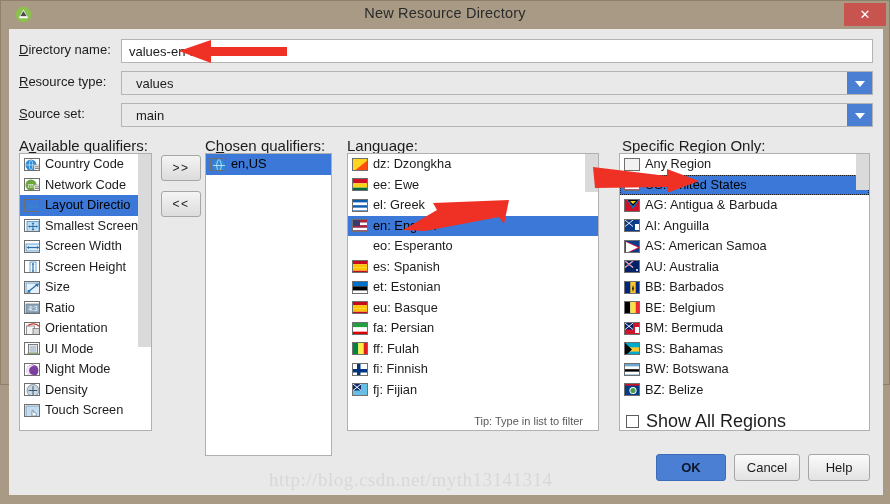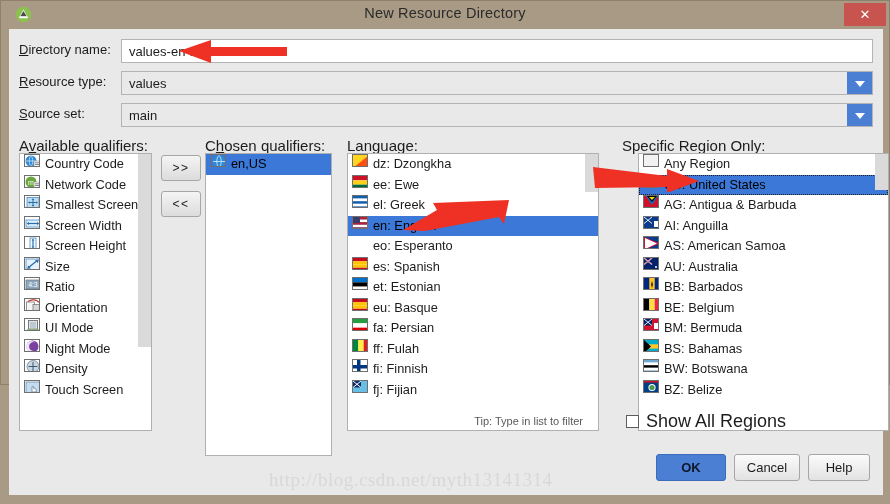--- a/index.html
+++ b/index.html
@@ -66,21 +66,21 @@
     font-size: 13px; color: #1c1c1c;
     padding: 3px 6px 0 7px;
     line-height: 18px;
   }
   .combo {
     position: absolute;
     height: 24px;
     background: #e9e9e9;
     border: 1px solid #b4b4b4;
     font-size: 13px; color: #1c1c1c;
-    padding: 3px 6px 0 7px;
+    padding: 3px 6px 0 14px;
     line-height: 18px;
   }
   .combo-arrow {
     position: absolute; top: 0; right: 0;
     width: 25px; height: 22px;
     background: #4a7fd4;
     cursor: pointer;
   }
   .combo-arrow::after {
     content: "";
@@ -108,20 +108,21 @@
   .list-item {
     position: relative;
     height: 20.5px;
     line-height: 20.5px;
     font-size: 12.8px;
     color: #1c1c1c;
     padding-left: 4px;
     white-space: nowrap;
     cursor: pointer;
     display: flex;
+    align-items: center;
   }
   .list-item.sel {
     background: #3b78d8;
     color: #000000;
   }
   .list-item.sel.focusbox {
     outline: 1px dotted #1c1c1c;
     outline-offset: -1px;
   }
   .li-label { margin-left: 5px; }
@@ -277,20 +278,28 @@
               <svg width="16" height="13" viewBox="0 0 16 13" style="display:block">
                 <circle cx="6" cy="6" r="5.5" fill="#6aa63b"></circle>
                 <text x="6" y="9" font-size="7" fill="#fff" text-anchor="middle" font-family="sans-serif">m</text>
                 <rect x="9" y="6" width="6.5" height="7" fill="#f2f2f2" stroke="#999" stroke-width=".6"></rect>
                 <rect x="10" y="7.3" width="4.5" height="1" fill="#888"></rect>
                 <rect x="10" y="9" width="4.5" height="1" fill="#888"></rect>
               </svg>
             </span>
             <span class="li-label">Network Code</span>
           </div>
+          <div class="list-item sel">
+            <span class="ico">
+              <svg width="16" height="13" viewBox="0 0 16 13" style="display:block">
+                <path d="M1 6.5 L6 2.5 L6 5 L15 5 L15 8 L6 8 L6 10.5 Z" fill="#3a7fd0"></path>
+              </svg>
+            </span>
+            <span class="li-label">Layout Directio</span>
+          </div>
           <div class="list-item">
             <span class="ico">
               <svg width="16" height="13" viewBox="0 0 16 13" style="display:block">
                 <rect x="2" y="1.5" width="12" height="10" fill="#bcdcf2" stroke="#4a8fcb" stroke-width=".8"></rect>
                 <path d="M8 3 L8 10 M4 6.5 L12 6.5" stroke="#2c6ea8" stroke-width="1"></path>
                 <path d="M8 2.2 L6.6 4 H9.4 Z M8 10.8 L6.6 9 H9.4 Z M3 6.5 L4.8 5.2 V7.8 Z M13 6.5 L11.2 5.2 V7.8 Z" fill="#2c6ea8"></path>
               </svg>
             </span>
             <span class="li-label">Smallest Screen</span>
           </div>
@@ -524,21 +533,21 @@
               </svg>
             </span>
             <span class="li-label">fj: Fijian</span>
           </div>
         </div>
       <div class="sb-track" style="background:transparent;">
         <div class="sb-thumb" style="top:0;height:38px;"></div>
       </div>
     </div>
 
-    <div class="listbox" style="left:629px;top:124px;width:251px;height:278px;padding-left:32px;">
+    <div class="listbox" style="left:610px;top:124px;width:251px;height:278px;padding-left:32px;">
       <div id="reg-items" style="position:absolute;left:0;top:0;right:0;">
           <div class="list-item">
             <span class="ico">
               <svg width="16" height="13" viewBox="0 0 16 13" style="display:block">
                 <rect x="0" y="0.00" width="16" height="13.00" fill="#f2f2f2"></rect>
               </svg>
             </span>
             <span class="li-label">Any Region</span>
           </div>
           <div class="list-item sel focusbox">

